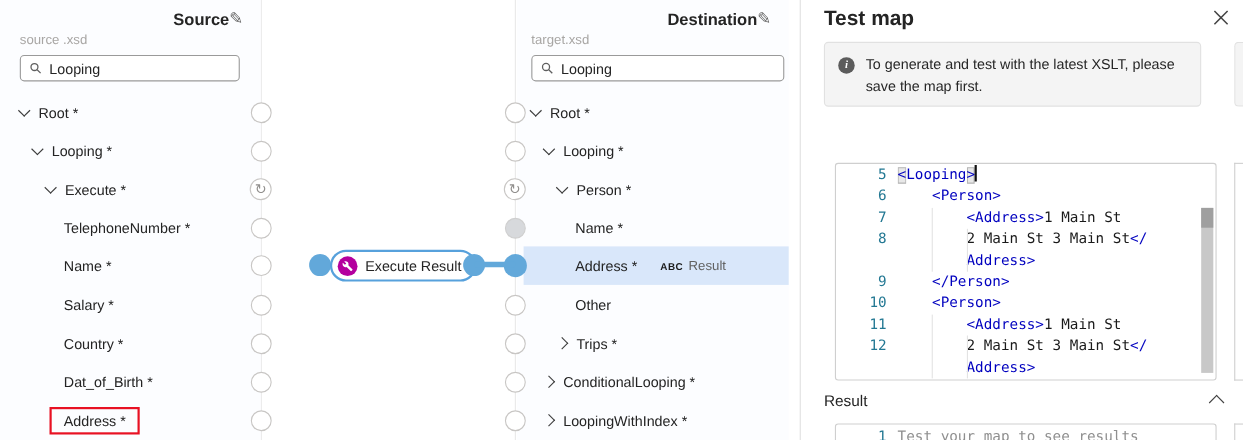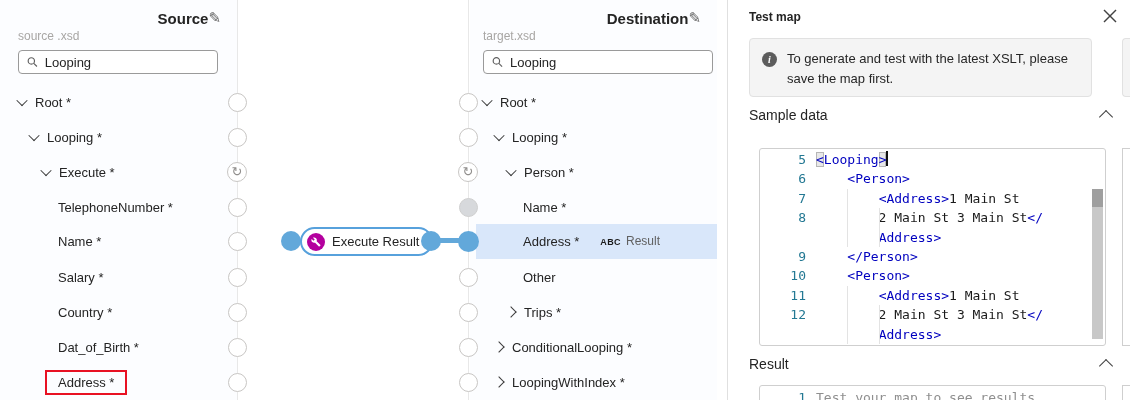--- a/index.html
+++ b/index.html
@@ -52,21 +52,21 @@
            background:#fff;display:flex;align-items:center;gap:7px;padding:0 12px 0 5px;box-sizing:border-box;
            font-size:13px;white-space:nowrap;cursor:pointer;}
   .fn-icon{width:18px;height:18px;border-radius:50%;background:#b4009e;display:flex;
            align-items:center;justify-content:center;flex:none;}
   .dot{position:absolute;width:20px;height:20px;border-radius:50%;background:#62a8da;cursor:pointer;}
   .edge{position:absolute;left:431px;top:238px;width:38px;height:5px;background:#62a8da;border-radius:2px;}
 
   
   .panel.test{left:727px;width:403px;background:#fff;border-left:1px solid #e0e0e0;}
   .t-head{display:flex;align-items:flex-start;justify-content:space-between;padding:7px 13px 0 21px;}
-  .t-title{font-size:12px;font-weight:700;margin:0;line-height:21px;}
+  .t-title{font-size:19px;font-weight:700;margin:0;line-height:21px;}
   .t-close{cursor:pointer;margin-top:2px;}
   .infobox{position:absolute;left:21px;top:38px;width:343px;height:59px;background:#f4f4f4;
            border:1px solid #e1e1e1;border-radius:4px;display:flex;gap:10px;padding:10px 12px;
            box-sizing:border-box;font-size:13px;line-height:20px;color:#262626;}
   .info-i{width:15px;height:15px;border-radius:50%;background:#5c5c5c;color:#fff;font-size:10px;
           font-weight:700;font-family:"Liberation Serif",serif;font-style:italic;display:flex;
           align-items:center;justify-content:center;flex:none;margin-top:3px;}
   .sec{position:absolute;left:21px;right:19px;display:flex;align-items:center;justify-content:space-between;
        font-size:14px;}
   .sec.sample{top:107px;}
@@ -241,24 +241,20 @@
       <h2 class="t-title">Test map</h2>
       <svg class="t-close" width="14" height="14" viewBox="0 0 14 14">
         <line x1="1" y1="1" x2="13" y2="13" stroke="#424242" stroke-width="1.4"></line>
         <line x1="13" y1="1" x2="1" y2="13" stroke="#424242" stroke-width="1.4"></line>
       </svg>
     </div>
     <div class="infobox">
       <span class="info-i">i</span>
       <p style="margin:0">To generate and test with the latest XSLT, please save the map first.</p>
     </div>
-    <div class="sec sample">
-      <span>Sample data</span>
-      <span class="chev-up"></span>
-    </div>
     <div class="editor sample" id="sampleEditor">
       <div id="codeRows">
           <div class="code-row"><span class="gutter">5</span><span><span class="hl">&lt;</span><span class="tag">Looping</span><span class="hl">&gt;</span><span class="cursor"></span></span></div>
           <div class="code-row"><span class="gutter">6</span><span><span class="plain">    </span><span class="tag">&lt;Person&gt;</span></span></div>
           <div class="code-row"><span class="gutter">7</span><span><span class="plain">        </span><span class="tag">&lt;Address&gt;</span><span class="plain">1 Main St</span></span></div>
           <div class="code-row"><span class="gutter">8</span><span><span class="plain">        2 Main St 3 Main St</span><span class="tag">&lt;/</span></span></div>
           <div class="code-row"><span class="gutter"></span><span><span class="plain">        </span><span class="tag">Address&gt;</span></span></div>
           <div class="code-row"><span class="gutter">9</span><span><span class="plain">    </span><span class="tag">&lt;/Person&gt;</span></span></div>
           <div class="code-row"><span class="gutter">10</span><span><span class="plain">    </span><span class="tag">&lt;Person&gt;</span></span></div>
           <div class="code-row"><span class="gutter">11</span><span><span class="plain">        </span><span class="tag">&lt;Address&gt;</span><span class="plain">1 Main St</span></span></div>

